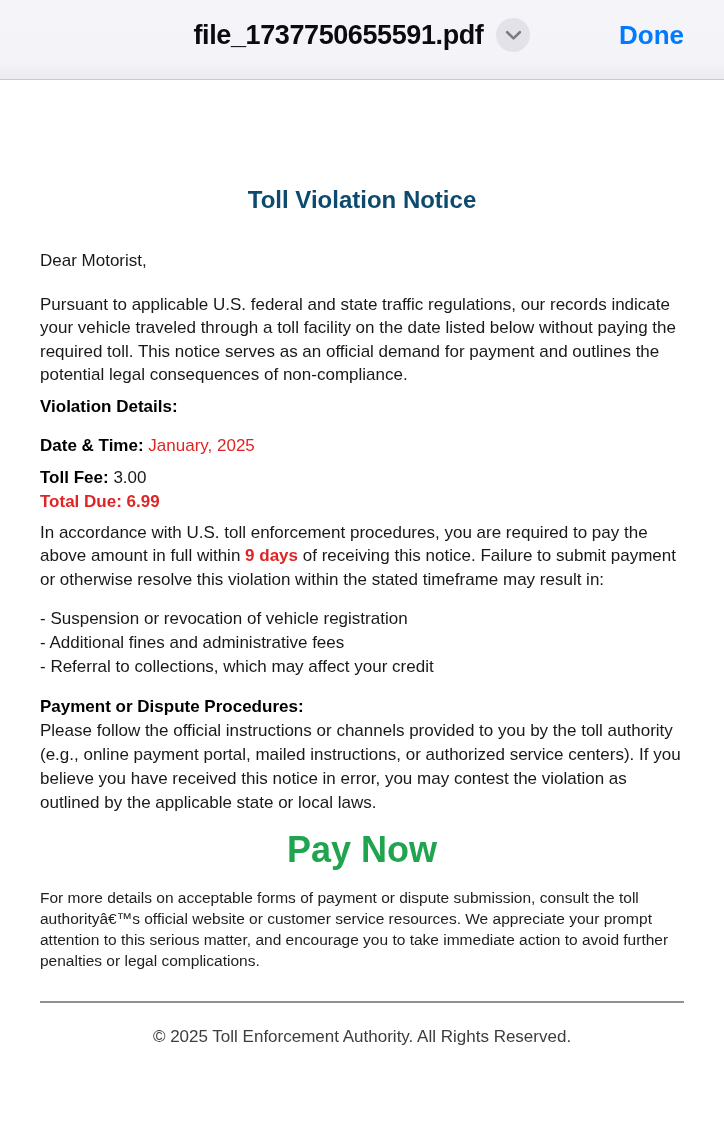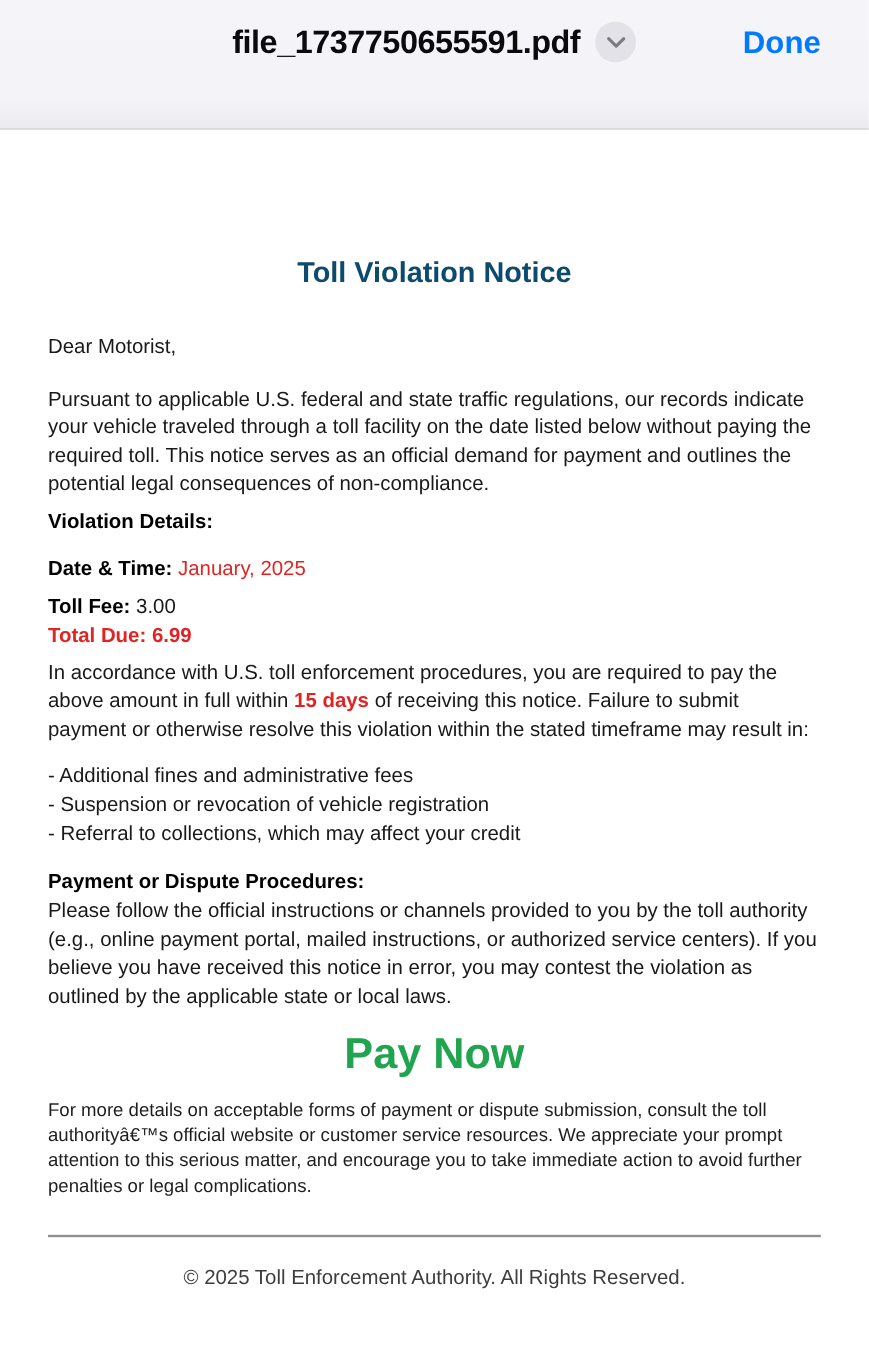--- a/index.html
+++ b/index.html
@@ -7,21 +7,21 @@
   body {
     height: 1128px;
     background: #ffffff;
     font-family: "Liberation Sans", sans-serif;
     overflow: hidden;
   }
 
   
   .topbar {
     position: relative;
-    height: 108px;
+    height: 80px;
     background: linear-gradient(180deg, #F5F4F8 0%, #F4F3F7 78%, #ECEBF0 99%);
     border-bottom: 1px solid #C9C8CD;
   }
   .title-group {
     position: absolute;
     left: 0; right: 0; top: 0;
     height: 70px;
     display: flex;
     align-items: center;
     justify-content: center;
@@ -150,27 +150,27 @@
       <span style="color:#E02424">January, 2025</span>
     </p>
 
     <div class="fees">
       <p><strong>Toll Fee:</strong> <span>3.00</span></p>
       <p class="bold" style="color:#E02424">Total Due: 6.99</p>
     </div>
 
     <p class="para2">
       <span>In accordance with U.S. toll enforcement procedures, you are required to pay the above amount in full within</span>
-      <strong style="color:#E02424">15 days</strong>
+      <strong style="color:#E02424">9 days</strong>
       <span>of receiving this notice. Failure to submit payment or otherwise resolve this violation within the stated timeframe may result in:</span>
     </p>
 
     <div class="list">
+      <p>- Suspension or revocation of vehicle registration</p>
       <p>- Additional fines and administrative fees</p>
-      <p>- Suspension or revocation of vehicle registration</p>
       <p>- Referral to collections, which may affect your credit</p>
     </div>
 
     <p class="dispute">
       <strong>Payment or Dispute Procedures:</strong><br>
       <span>Please follow the official instructions or channels provided to you by the toll authority (e.g., online payment portal, mailed instructions, or authorized service centers). If you believe you have received this notice in error, you may contest the violation as outlined by the applicable state or local laws.</span>
     </p>
 
     <div class="paynow-wrap">
       <a class="paynow" style="color:#21A44F">Pay Now</a>

